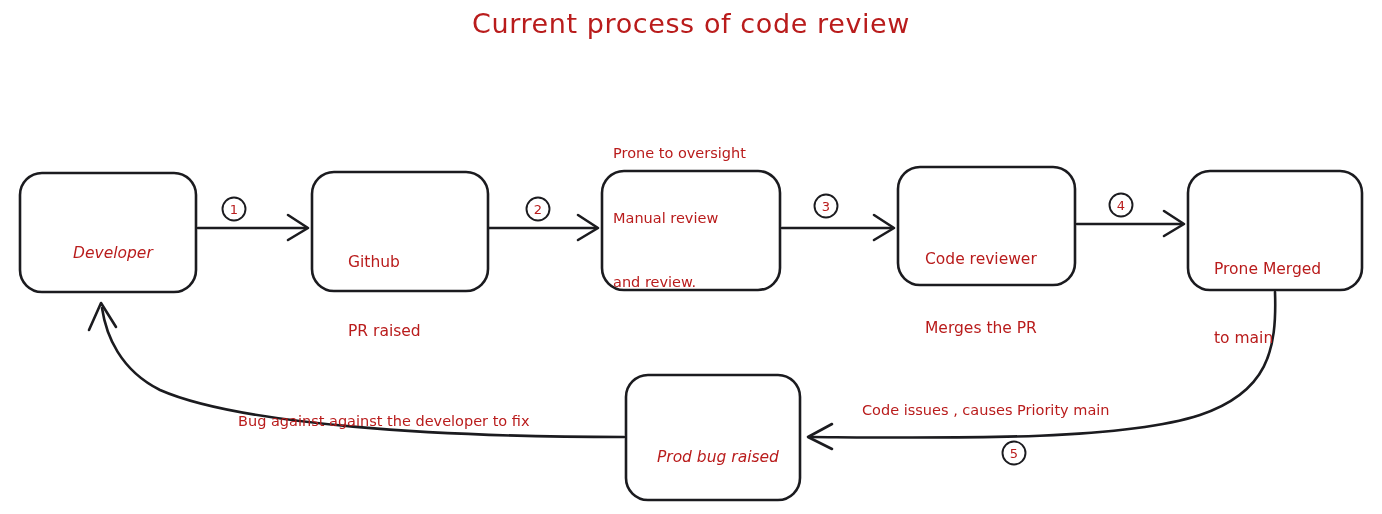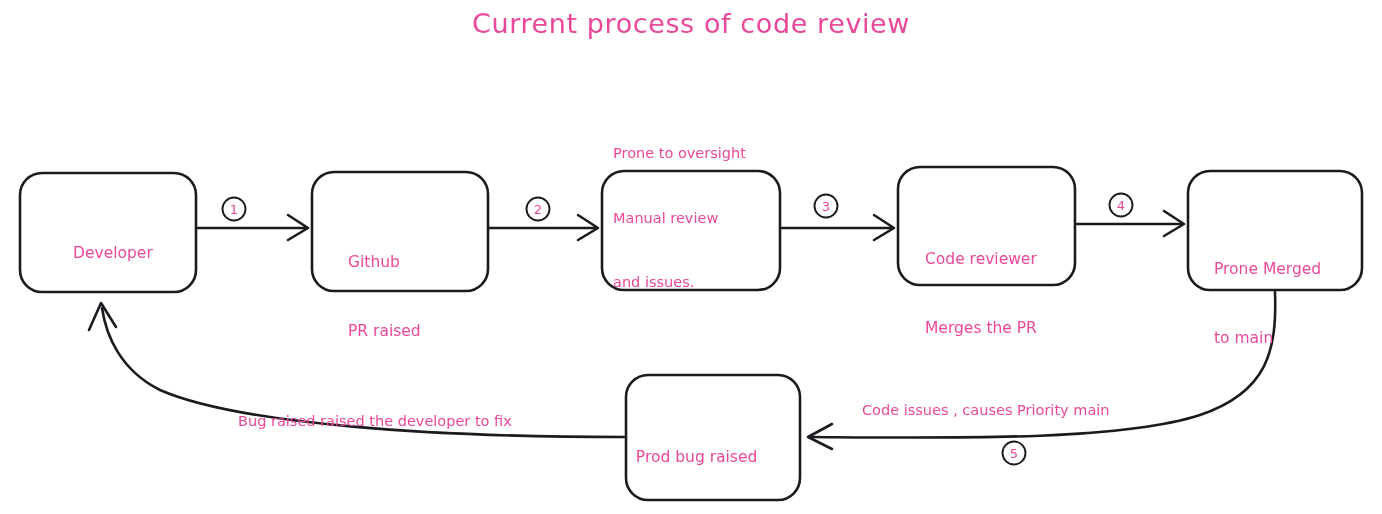--- a/index.html
+++ b/index.html
@@ -16,21 +16,21 @@
     color: #1b1b1f;
   }
   #canvas {
     position: absolute;
     inset: 0;
     width: 1382px;
     height: 514px;
   }
   .lbl {
     position: absolute;
-    color: #ec4899;
+    color: #b91c1c;
     white-space: pre;
     font-family: "DejaVu Sans", sans-serif;
   }
   #diagram-title {
     left: 0;
     right: 0;
     top: 8px;
     text-align: center;
     font-size: 27px;
     letter-spacing: 0.6px;
@@ -91,21 +91,21 @@
   <path class="line" d="M1275 292 C1277 350 1268 392 1200 415 C1120 441 950 438 812 437"></path>
   <path class="head" d="M832 424 L808 437 L832 449"></path>
   <circle class="ring" cx="1014" cy="453" r="11.5"></circle>
 
   <path class="line" d="M624 437 C440 437 240 425 160 390 C120 370 106 335 102 308"></path>
   <path class="head" d="M89 330 L101 303 L116 327"></path>
 </svg>
 
 <div class="lbl" id="diagram-title">Current process of code review</div>
 
-<div class="lbl node-label" style="left:20px; top:219px; width:176px; text-align:center;">
+<div class="lbl node-label" style="left:20px; top:219px; width:176px; text-align:center;font-style:italic;">
   <span>Developer</span>
 </div>
 
 <div class="lbl node-label" style="left:348px; top:205px;">
   <div>Github</div>
   <div>PR raised</div>
 </div>
 
 <div class="lbl node-label" style="left:615px; top:211px;">
 </div>
@@ -113,31 +113,31 @@
 <div class="lbl node-label" style="left:925px; top:202px;">
   <div>Code reviewer</div>
   <div>Merges the PR</div>
 </div>
 
 <div class="lbl node-label" style="left:1214px; top:212px;">
   <div>Prone Merged</div>
   <div>to main</div>
 </div>
 
-<div class="lbl node-label" style="left:626px; top:423px; width:174px; text-align:left;">
+<div class="lbl node-label" style="left:626px; top:423px; width:174px; text-align:center;font-style:italic;">
   <span>Prod bug raised</span>
 </div>
 
 <div class="lbl note-label" style="left:613px; top:100px;">
   <div>Prone to oversight</div>
   <div>Manual review</div>
-  <div>and issues.</div>
+  <div>and review.</div>
 </div>
 
 <div class="lbl edge-label" style="left:862px; top:400px;">Code issues , causes Priority main</div>
 
-<div class="lbl edge-label" style="left:238px; top:411px;">Bug raised raised the developer to fix</div>
+<div class="lbl edge-label" style="left:238px; top:411px;">Bug against against the developer to fix</div>
 
 <div class="lbl num" style="left:224px; top:202px; width:20px;">1</div>
 <div class="lbl num" style="left:528px; top:202px; width:20px;">2</div>
 <div class="lbl num" style="left:816px; top:199px; width:20px;">3</div>
 <div class="lbl num" style="left:1111px; top:198px; width:20px;">4</div>
 <div class="lbl num" style="left:1004px; top:446px; width:20px;">5</div>
 
 </body></html>

